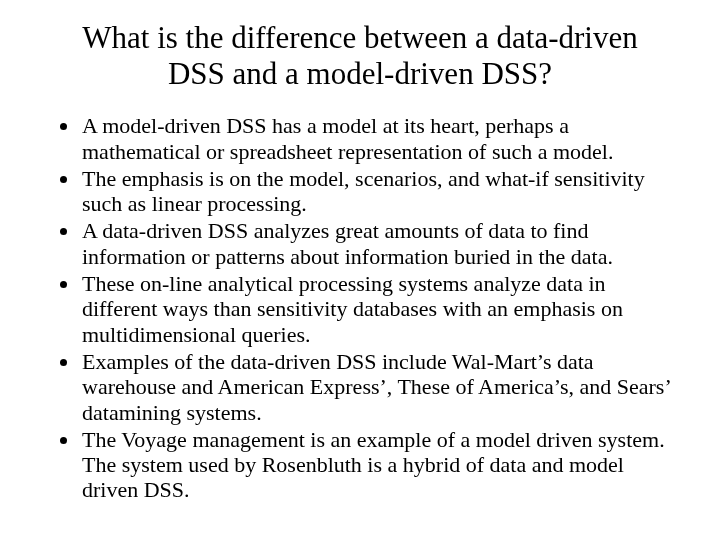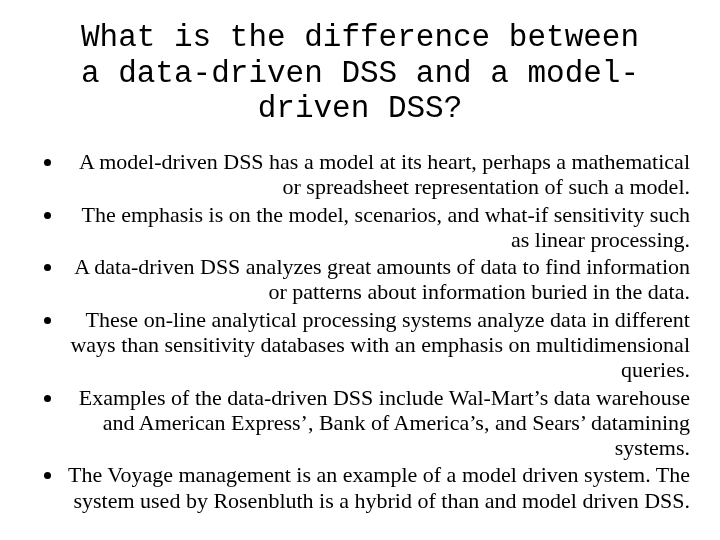--- a/index.html
+++ b/index.html
@@ -16,41 +16,39 @@
     width: 720px;
     height: 540px;
     padding: 20px 30px 20px 30px;
   }
   .title {
     font-size: 31px;
     text-align: center;
     margin: 0 40px 22px 40px;
     line-height: 1.15;
     font-weight: normal;
-    font-family: Liberation Mono, monospace;
   }
   ul.bullets {
     list-style: disc;
-    margin: 0;
+    margin: 16px;
     padding-left: 34px;
-    text-align: right;
   }
   ul.bullets li {
     font-size: 22px;
     line-height: 1.15;
     margin-bottom: 2px;
     padding-left: 2px;
   }
 </style>
 </head>
 <body>
 
 <div class="slide">
   <h1 class="title">What is the difference between a data-driven DSS and a model-driven DSS?</h1>
   <ul class="bullets">
     <li>A model-driven DSS has a model at its heart, perhaps a mathematical or spreadsheet representation of such a model.</li>
     <li>The emphasis is on the model, scenarios, and what-if sensitivity such as linear processing.</li>
     <li>A data-driven DSS analyzes great amounts of data to find information or patterns about information buried in the data.</li>
     <li>These on-line analytical processing systems analyze data in different ways than sensitivity databases with an emphasis on multidimensional queries.</li>
-    <li>Examples of the data-driven DSS include Wal-Mart’s data warehouse and American Express’, Bank of America’s, and Sears’ datamining systems.</li>
-    <li> The Voyage management is an example of a model driven system. The system used by Rosenbluth is a hybrid of than and model driven DSS.</li>
+    <li>Examples of the data-driven DSS include Wal-Mart’s data warehouse and American Express’, These of America’s, and Sears’ datamining systems.</li>
+    <li> The Voyage management is an example of a model driven system. The system used by Rosenbluth is a hybrid of data and model driven DSS.</li>
   </ul>
 </div>
 
 </body></html>

